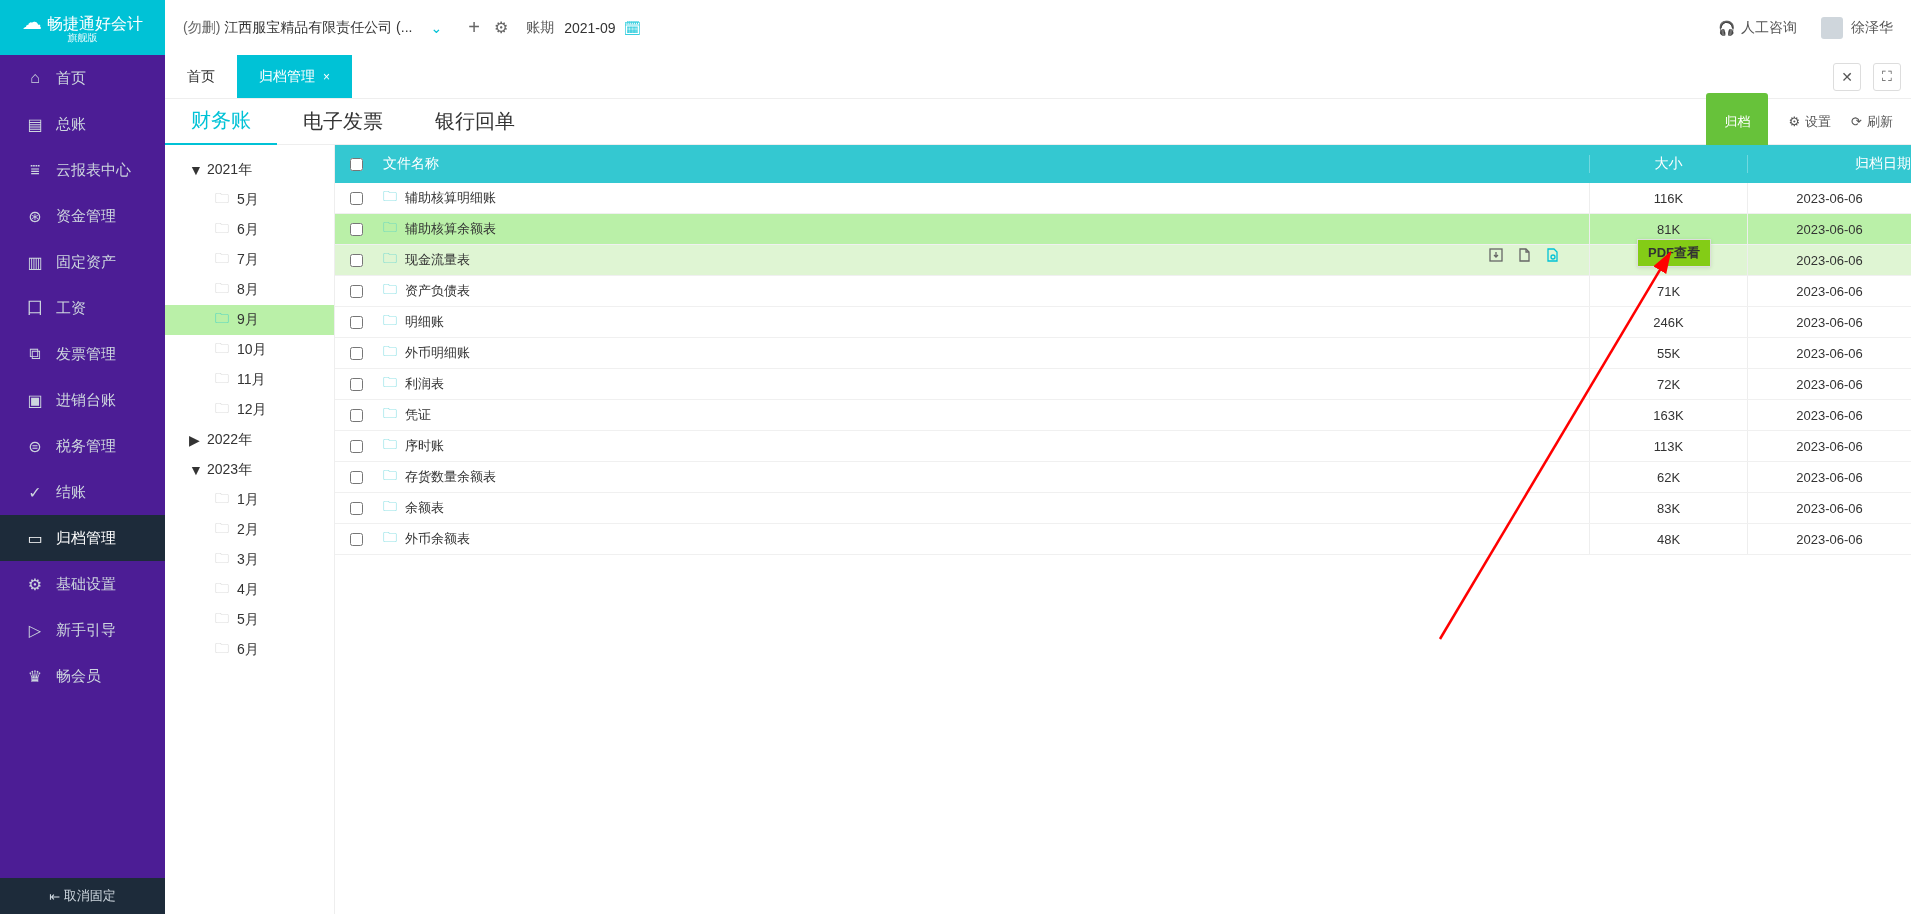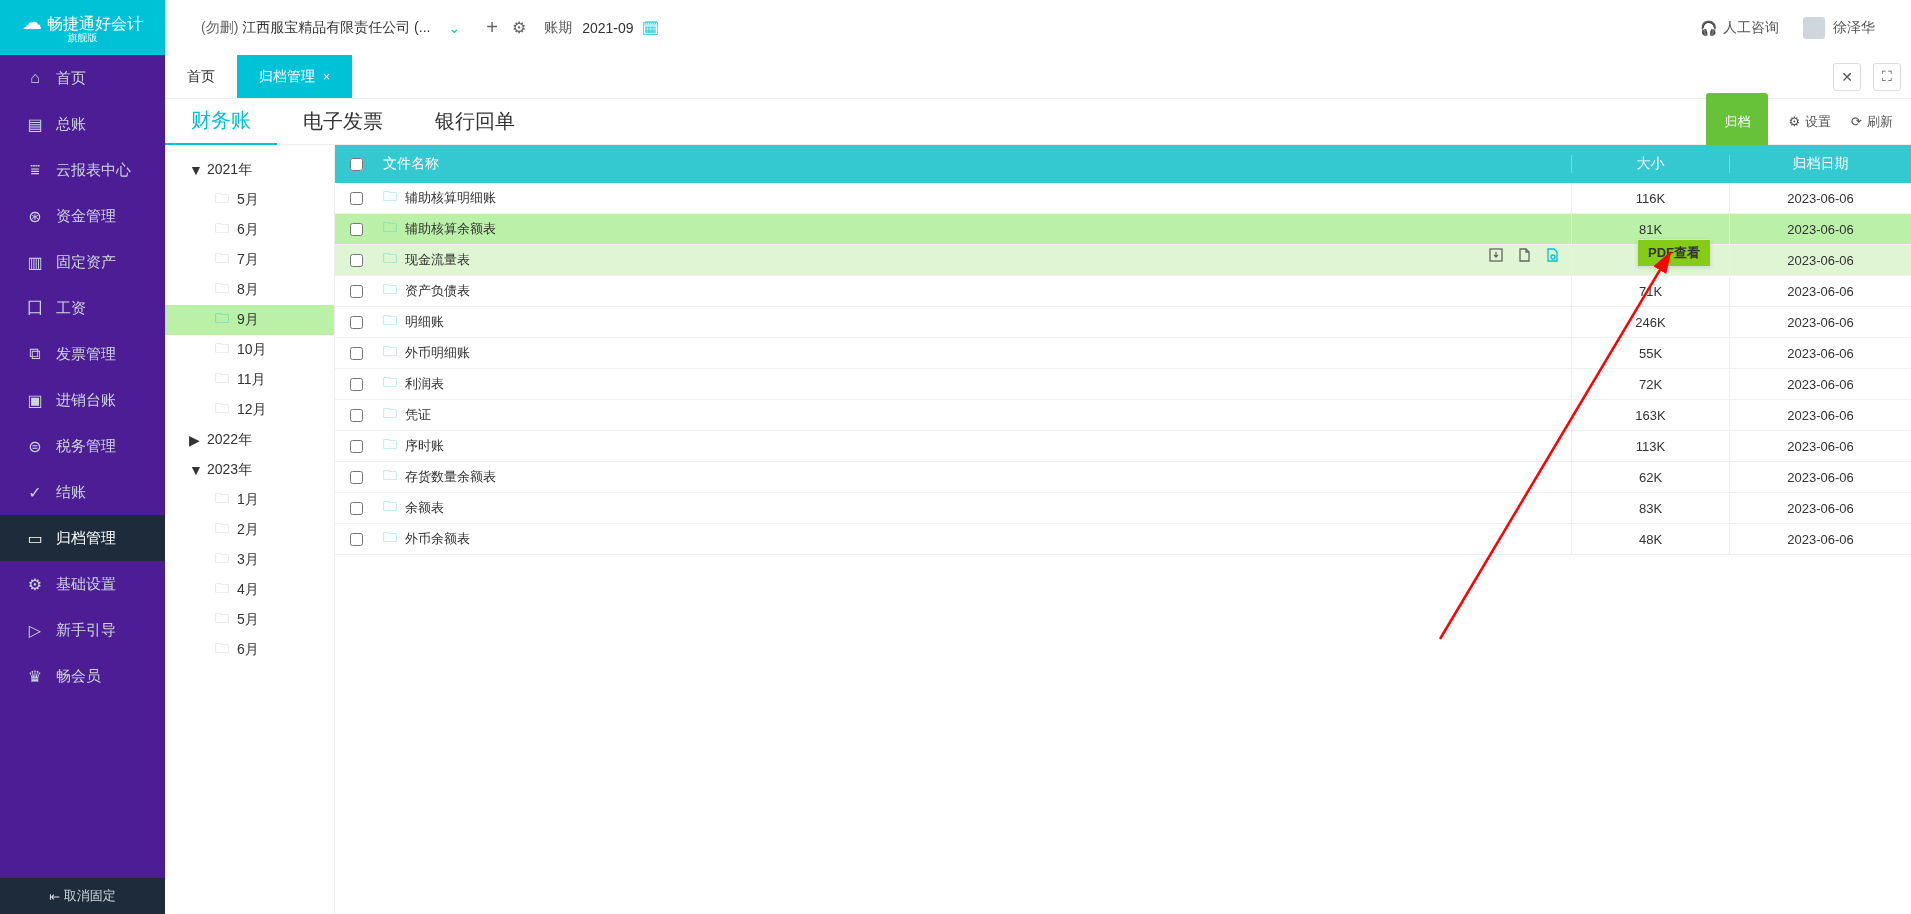--- a/index.html
+++ b/index.html
@@ -8,21 +8,21 @@
 .sidebar { position: absolute; left: 0; top: 0; width: 165px; height: 100%; background: #4c1d95; color: #cdd6de; }
 .sidebar-logo { height: 55px; background: #00c2d6; display: flex; align-items: center; justify-content: center; color: #fff; font-size: 16px; }
 .sidebar-logo .cloud { margin-right: 5px; font-size: 20px; }
 .sidebar-sub { font-size: 10px; color: #e6fafc; text-align: center; margin-top: -4px; }
 .sidebar-items { margin-top: 0; }
 .sidebar-item { display: flex; align-items: center; gap: 12px; height: 46px; padding-left: 26px; font-size: 15px; cursor: pointer; }
 .sidebar-item.active { background: #1d2b3a; color: #fff; }
 .sidebar-item .icon { width: 18px; text-align: center; font-size: 16px; }
 .sidebar-footer { position: absolute; bottom: 0; left: 0; width: 100%; height: 36px; background: #1d2b3a; display: flex; align-items: center; justify-content: center; font-size: 13px; color: #cdd6de; cursor: pointer; }
 
-.topbar { position: absolute; left: 165px; top: 0; right: 0; height: 55px; display: flex; align-items: center; padding: 0 36px; color: #333; font-size: 14px; }
+.topbar { position: absolute; left: 165px; top: 0; right: 0; height: 55px; display: flex; align-items: center; padding: 0 18px; color: #333; font-size: 14px; }
 .company { color: #333; margin-right: 6px; }
 .company-prefix { color: #666; }
 .topbar .chev { color: #00c2d6; margin: 0 12px; cursor: pointer; }
 .topbar .plus-icon { font-size: 20px; color: #666; margin: 0 14px; cursor: pointer; }
 .topbar .gear-icon { font-size: 16px; color: #666; margin-right: 18px; cursor: pointer; }
 .topbar .period-lbl { color: #555; margin-right: 10px; }
 .topbar .period-val { color: #333; margin-right: 8px; }
 .topbar .cal-icon { color: #00c2d6; cursor: pointer; }
 .topbar .spacer { flex: 1; }
 .topbar .support { display: flex; align-items: center; gap: 5px; color: #555; margin-right: 24px; cursor: pointer; }
@@ -52,21 +52,21 @@
 .tree-month { padding-left: 50px; gap: 8px; }
 .tree-month .folder { color: #bdbdbd; font-size: 14px; }
 .tree-month.sel { background: #baf0a8; }
 .tree-month.sel .folder { color: #00c2d6; }
 
 .file-pane { flex: 1; background: #fff; position: relative; }
 .tbl-head { display: flex; height: 38px; background: #34c8d1; color: #fff; align-items: center; font-size: 14px; }
 .col-chk { width: 42px; display:flex; justify-content:center; }
 .col-name { flex: 1; padding-left: 6px; display:flex; align-items:center; gap:8px;}
 .col-size { width: 158px; text-align: center; border-left: 1px solid rgba(255,255,255,0.3); }
-.col-date { width: 182px; text-align: center; border-left: 1px solid rgba(255,255,255,0.3); }
+.col-date { width: 164px; text-align: right; border-left: 1px solid rgba(255,255,255,0.3); }
 .tbl-row { display: flex; height: 31px; align-items: center; font-size: 13px; color: #333; border-bottom: 1px solid #f0f0f0; }
 .tbl-row .col-size, .tbl-row .col-date { border-left: 1px solid #eee; height: 100%; display:flex; align-items:center; justify-content:center; }
 .tbl-row .folder-icon { color: #34c8d1; font-size: 14px; }
 .tbl-row.sel { background: #baf0a8; }
 .tbl-row.hover { background: #dff5d3; }
 .tbl-row input[type=checkbox]{ cursor:pointer; }
 
 .row-actions { position: absolute; display:flex; gap:10px; align-items:center; color:#666; }
 .row-actions .act { width:18px; height:18px; display:flex; align-items:center; justify-content:center; cursor:pointer; }
 .row-actions .act.last { color:#00c2d6; }

